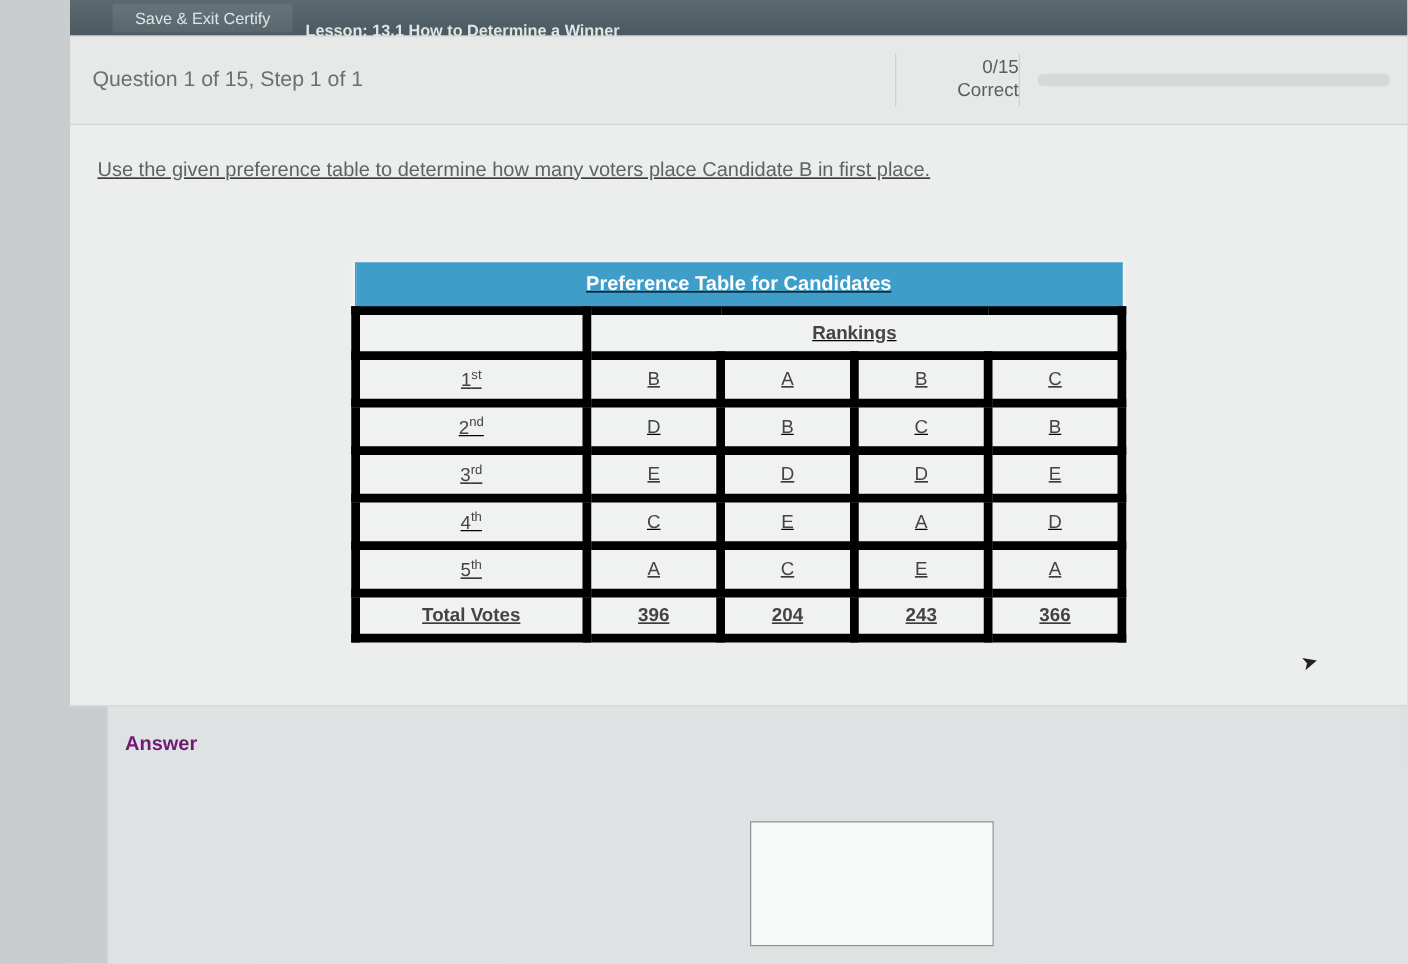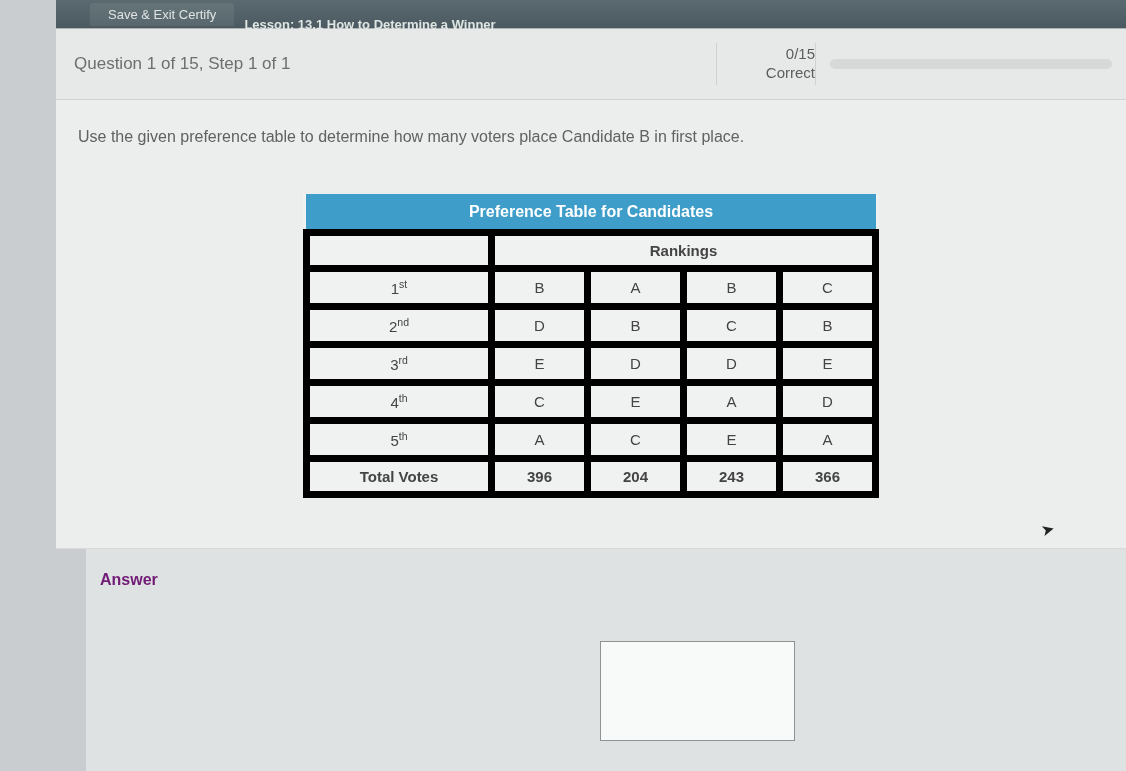--- a/index.html
+++ b/index.html
@@ -63,28 +63,29 @@
   .progress {
     height: 10px;
     background: #d7d9d9;
     border-radius: 5px;
   }
   .question-area {
     margin-left: 56px;
     background: #eceeee;
     padding: 28px 22px 50px 22px;
     border-bottom: 1px solid #d8dada;
+    text-decoration: underline;
   }
   .prompt {
     color: #5f6262;
     font-size: 16px;
   }
   .pref-table-wrap {
-    margin: 48px auto 0 auto;
-    width: 576px;
+    margin: 64px auto 0 auto;
+    width: 620px;
   }
   table.pref {
     border-collapse: collapse;
     width: 100%;
     font-size: 15px;
     color: #444;
     background: #f0f1f1;
   }
   table.pref th.title {
     background: #3f9ec9;

